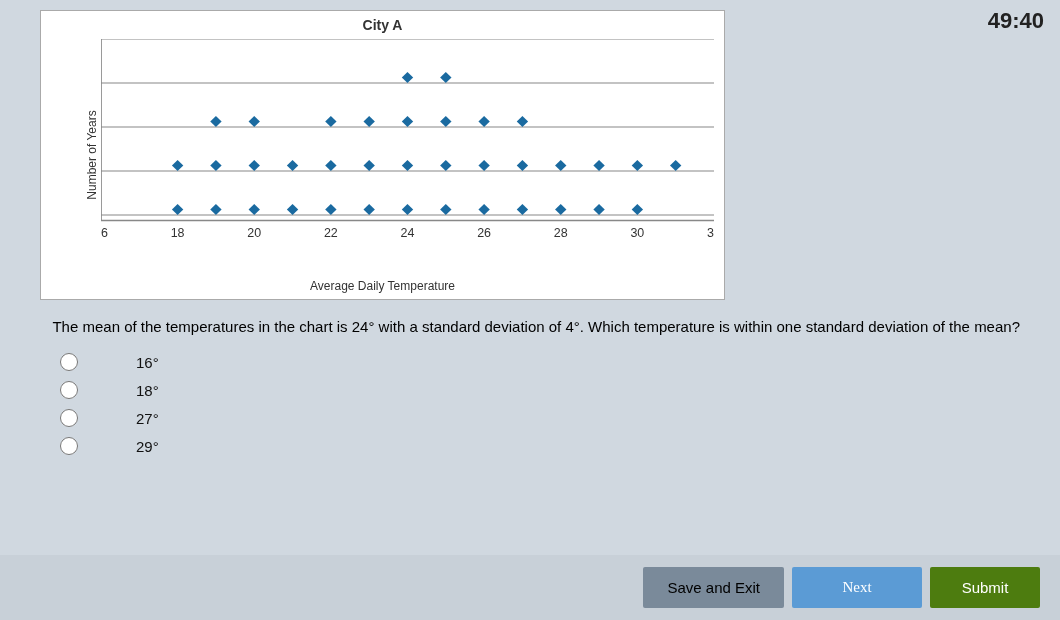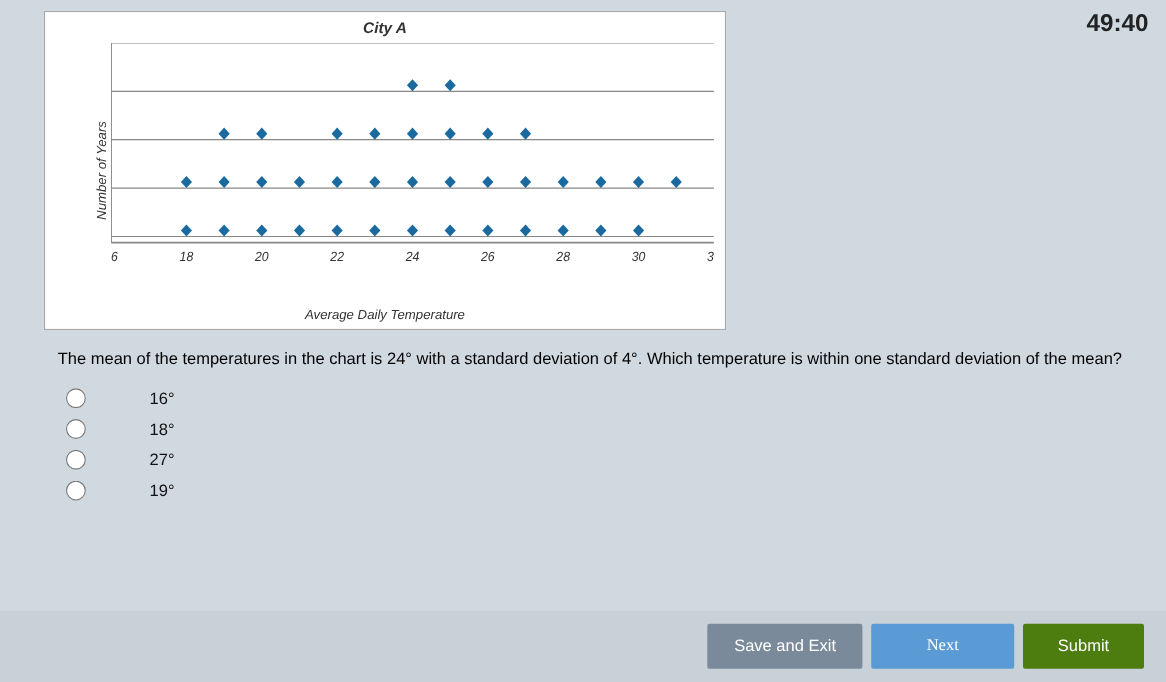--- a/index.html
+++ b/index.html
@@ -22,26 +22,25 @@
     .main-content {
       position: absolute;
       top: 10px;
       left: 20px;
       right: 20px;
       bottom: 70px;
     }
     .chart-area {
       background: #fff;
       border: 1px solid #aaa;
-      width: 620px;
+      width: 685px;
       height: 290px;
       margin: 0 auto 0 20px;
       position: relative;
       padding: 10px 10px 40px 60px;
-      font-style: italic;
     }
     .chart-title {
       text-align: center;
       font-size: 14px;
       font-weight: bold;
       color: #333;
       margin-bottom: 4px;
       position: absolute;
       top: 6px;
       left: 0; right: 0;
@@ -107,21 +106,21 @@
       height: 65px;
       background: #c8d0d8;
       display: flex;
       align-items: center;
       justify-content: flex-end;
       padding-right: 20px;
       gap: 8px;
     }
     .btn-save-exit {
       background: #7a8a9a;
-      color: #ffffff;
+      color: #000000;
       border: none;
       padding: 12px 24px;
       font-size: 15px;
       cursor: pointer;
       border-radius: 2px;
       min-width: 140px;
     }
     .btn-next {
       background: #5b9bd5;
       color: #fff;
@@ -240,21 +239,21 @@
     <label class="option-item">
       <input type="radio" name="answer" value="18" style="">
       <span>18°</span>
     </label>
     <label class="option-item">
       <input type="radio" name="answer" value="27" style="">
       <span>27°</span>
     </label>
     <label class="option-item">
       <input type="radio" name="answer" value="29" style="">
-      <span>19°</span>
+      <span>29°</span>
     </label>
   </div>
 </div>
 
 <div class="bottom-bar">
   <button class="btn-save-exit">Save and Exit</button>
   <button class="btn-next">Next</button>
   <button class="btn-submit">Submit</button>
 </div>
 

